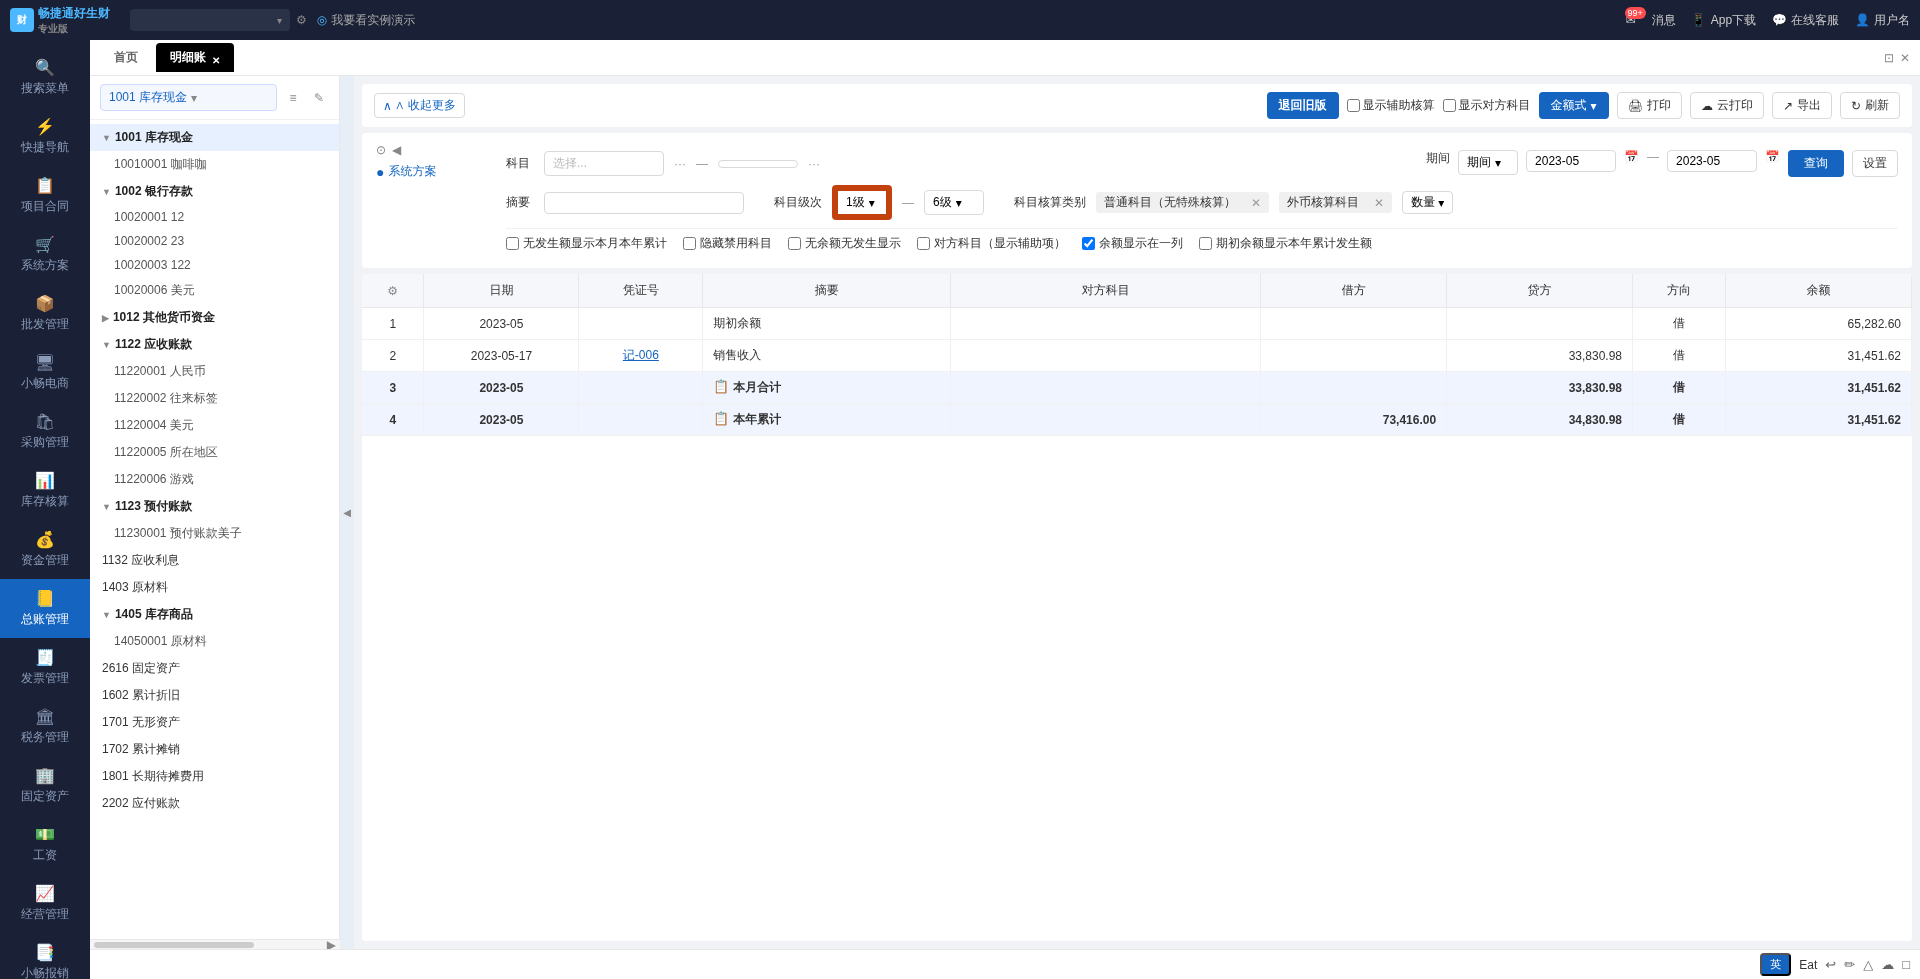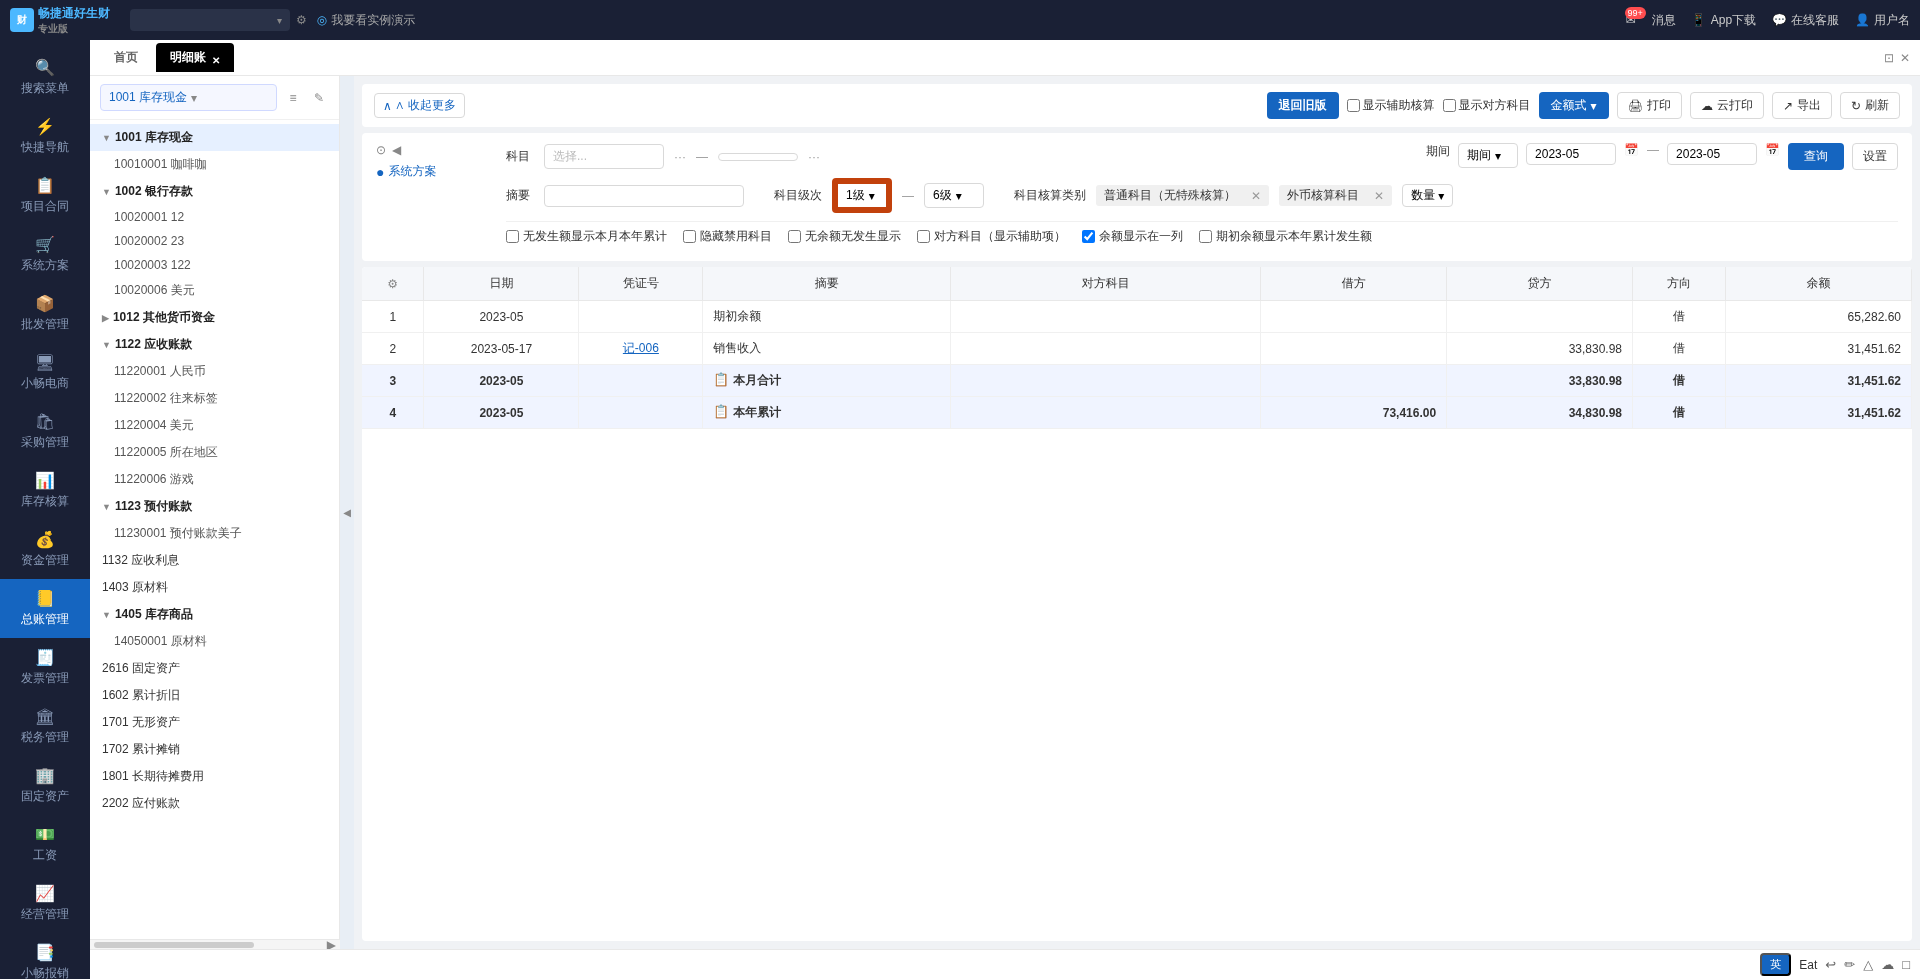--- a/index.html
+++ b/index.html
@@ -406,21 +406,21 @@
               <div style="display:flex;align-items:center;gap:6px;">
                 <span style="color:#888;cursor:pointer;">⊙</span>
                 <span style="color:#888;cursor:pointer;">◀</span>
               </div>
               <div style="display:flex;align-items:center;gap:4px;">
                 <span style="color:#1565c0;font-size:14px;">●</span>
                 <span style="color:#1565c0;cursor:pointer;">系统方案</span>
               </div>
             </div>
 
-            <div style="flex:1;">
+            <div style="flex:1;margin-top:7px;">
 
               <div style="display:flex;align-items:center;gap:10px;margin-bottom:8px;">
                 <span style="color:#333;min-width:28px;">科目</span>
                 <div style="border:1px solid #d9d9d9;border-radius:4px;padding:3px 8px;min-width:120px;color:#bbb;cursor:pointer;display:flex;align-items:center;">
                   <span>选择...</span>
                 </div>
                 <span style="color:#999;">···</span>
                 <span style="color:#999;">—</span>
                 <div style="border:1px solid #d9d9d9;border-radius:4px;padding:3px 8px;min-width:80px;color:#bbb;cursor:pointer;">
                   <span></span>

